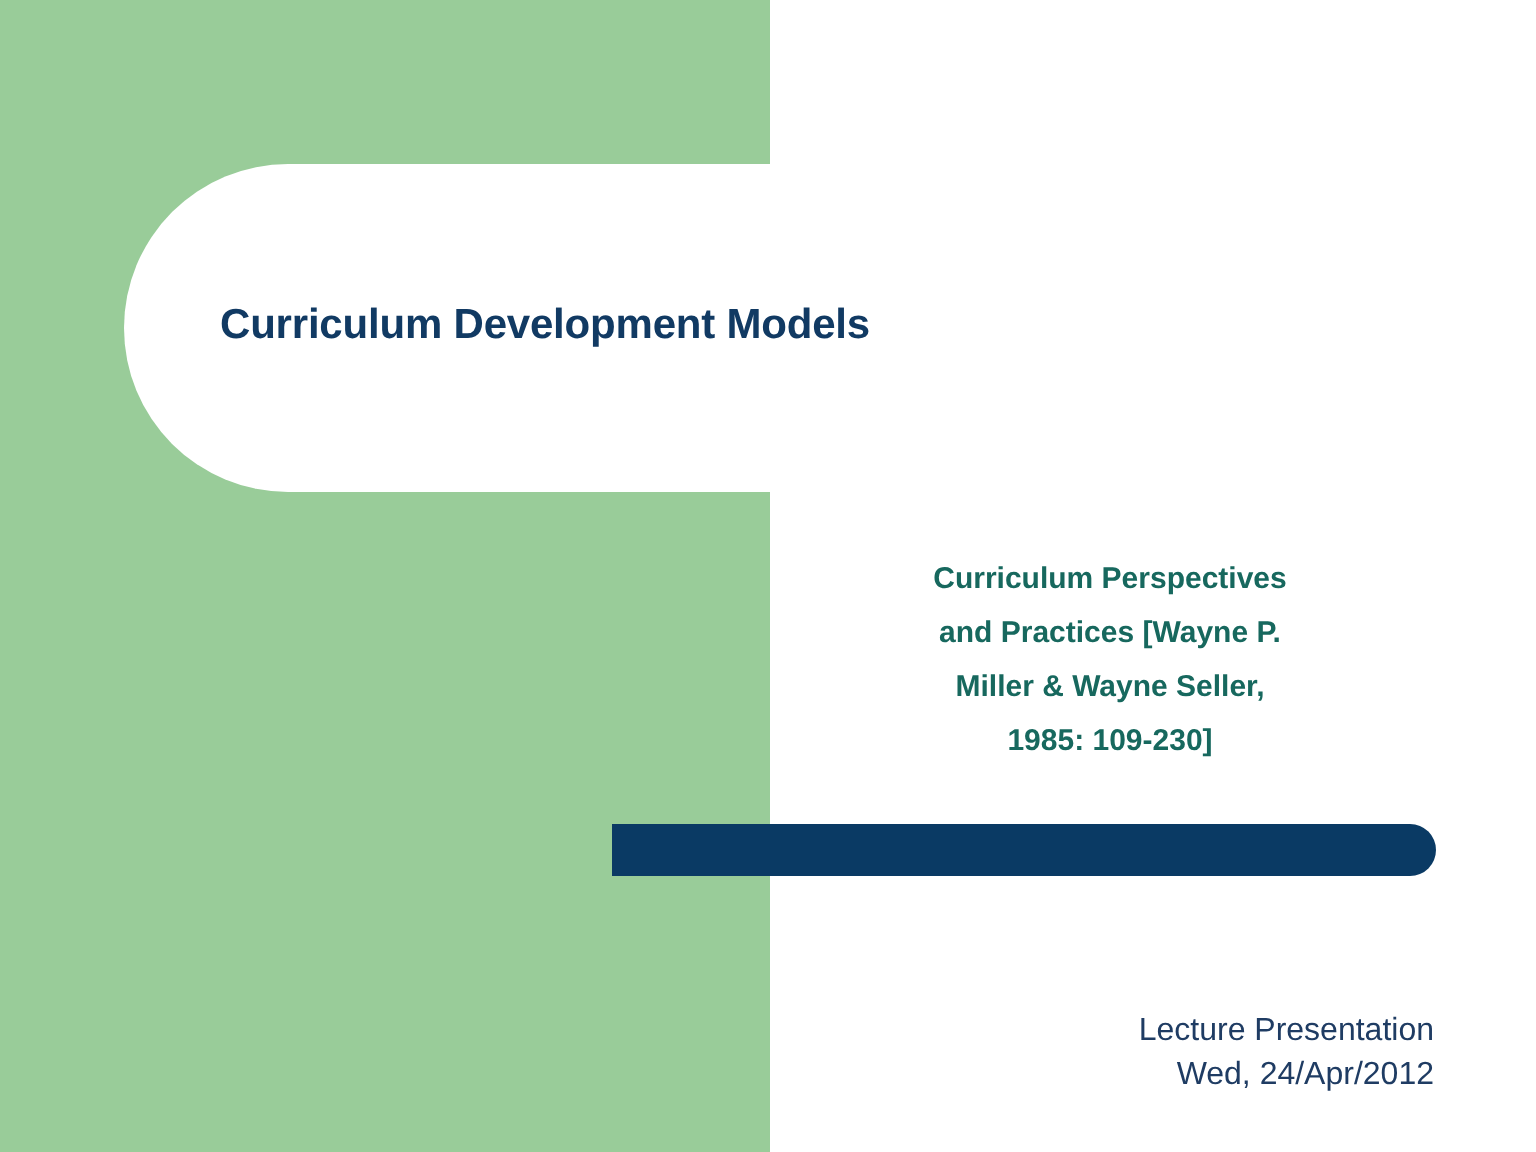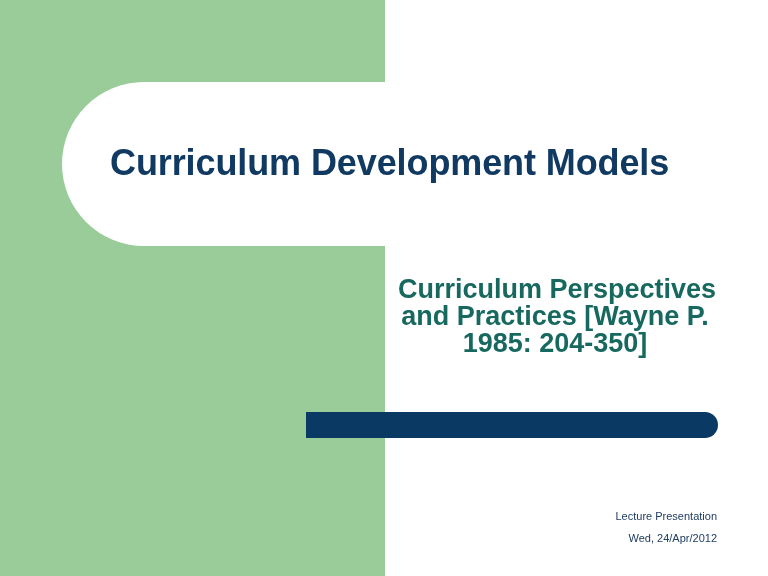--- a/index.html
+++ b/index.html
@@ -39,36 +39,36 @@
     background: #ffffff;
     border-top-left-radius: 82px;
     border-bottom-left-radius: 82px;
   }
 
   #title-text {
     position: absolute;
     left: 110px;
     top: 143px;
     width: 620px;
-    font-size: 36px;
+    font-size: 21px;
     font-weight: bold;
     color: #113a63;
     letter-spacing: -0.1px;
     line-height: 40px;
     white-space: nowrap;
   }
 
   
   #subtitle-block {
     position: absolute;
     left: 398px;
     top: 276px;
     width: 314px;
     text-align: center;
-    font-size: 27px;
+    font-size: 15px;
     font-weight: bold;
     color: #17685e;
     line-height: 27px;
   }
   #subtitle-block .sub-line {
     display: block;
     white-space: nowrap;
   }
 
   
@@ -83,21 +83,21 @@
     border-bottom-right-radius: 13px;
   }
 
   
   #footer-block {
     position: absolute;
     left: 398px;
     top: 505px;
     width: 319px;
     text-align: right;
-    font-size: 11px;
+    font-size: 16px;
     font-weight: normal;
     color: #1f3c63;
     line-height: 22px;
   }
   #footer-block .foot-line {
     display: block;
     white-space: nowrap;
   }
 </style>
 </head>
@@ -107,21 +107,22 @@
 
   <div id="green-panel"></div>
 
   <div id="title-band"></div>
 
   <div id="title-text">Curriculum Development Models</div>
 
   <div id="subtitle-block">
     <span class="sub-line">Curriculum Perspectives</span>
     <span class="sub-line">and Practices [Wayne P.</span>
-    <span class="sub-line">1985: 204-350]</span>
+    <span class="sub-line">Miller &amp; Wayne Seller,</span>
+    <span class="sub-line">1985: 109-230]</span>
   </div>
 
   <div id="blue-bar"></div>
 
   <div id="footer-block">
     <span class="foot-line">Lecture Presentation</span>
     <span class="foot-line">Wed, 24/Apr/2012</span>
   </div>
 
 </div>

